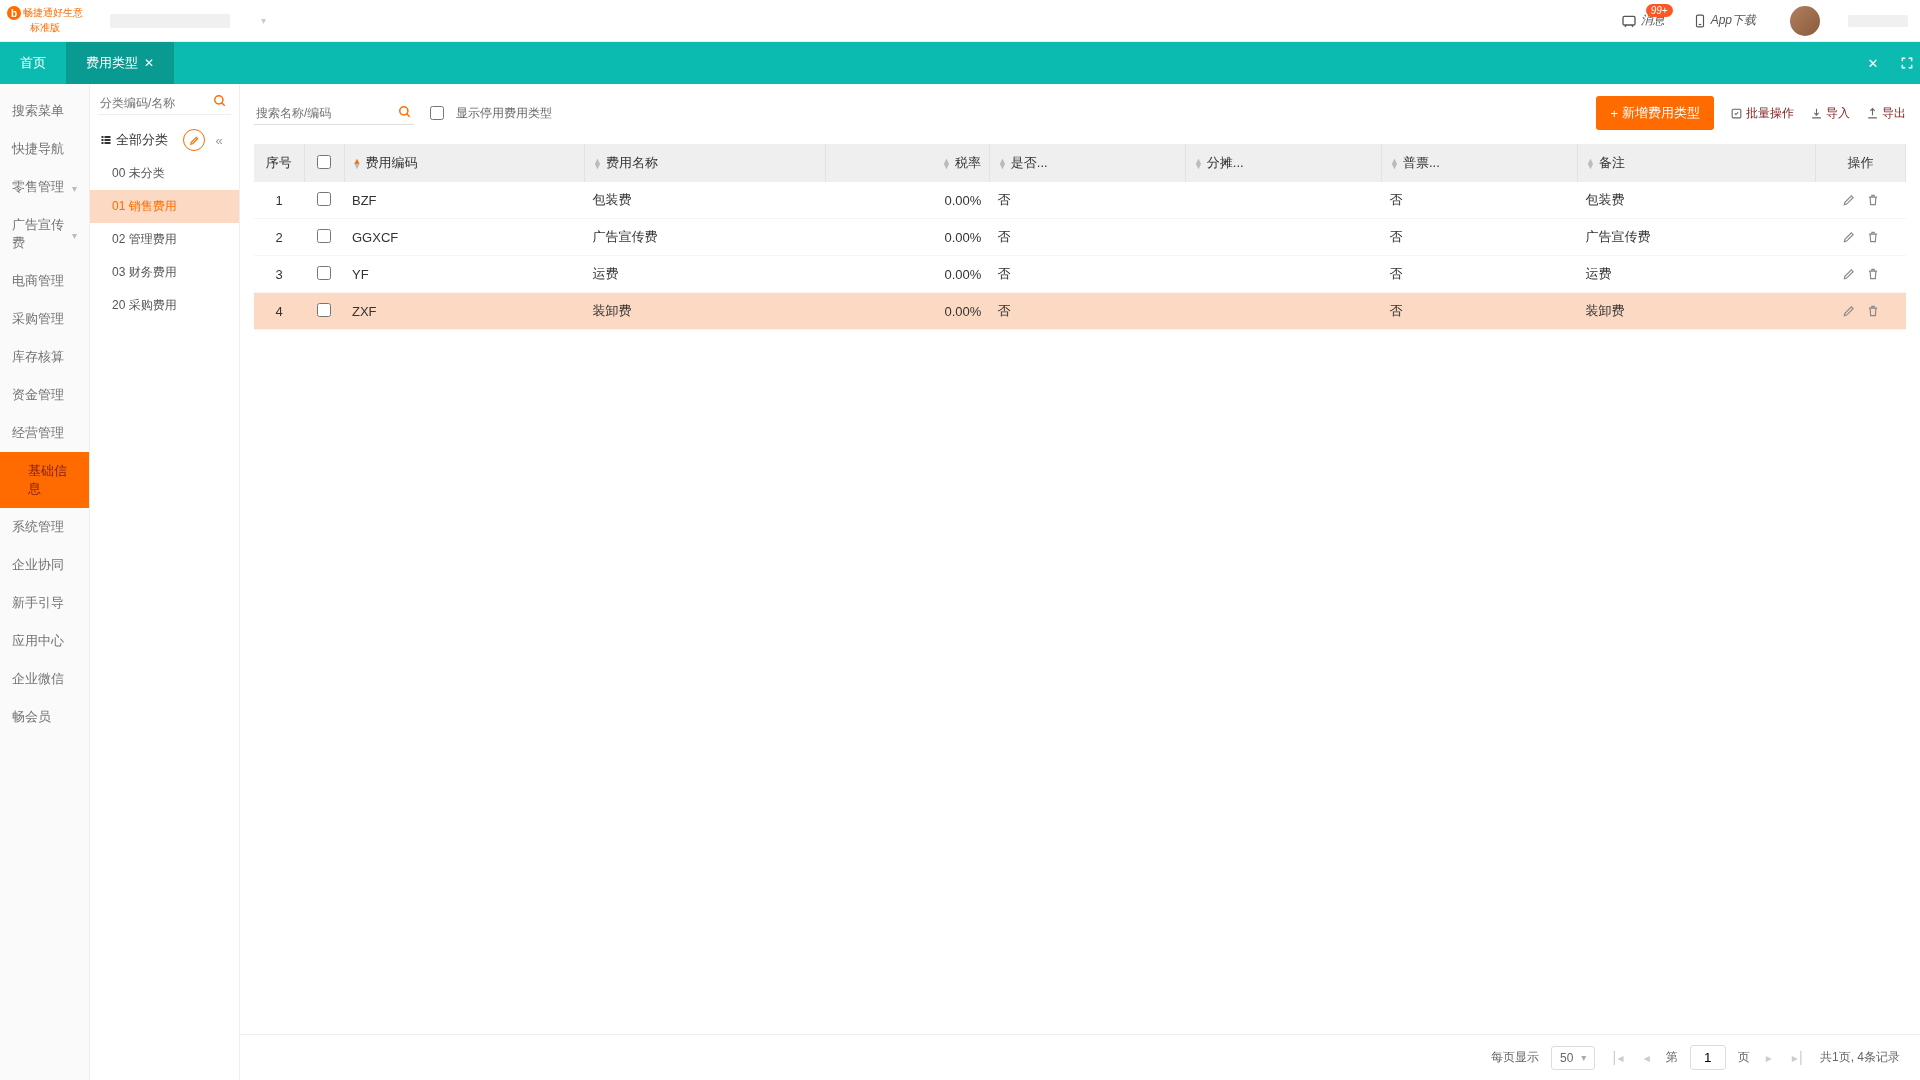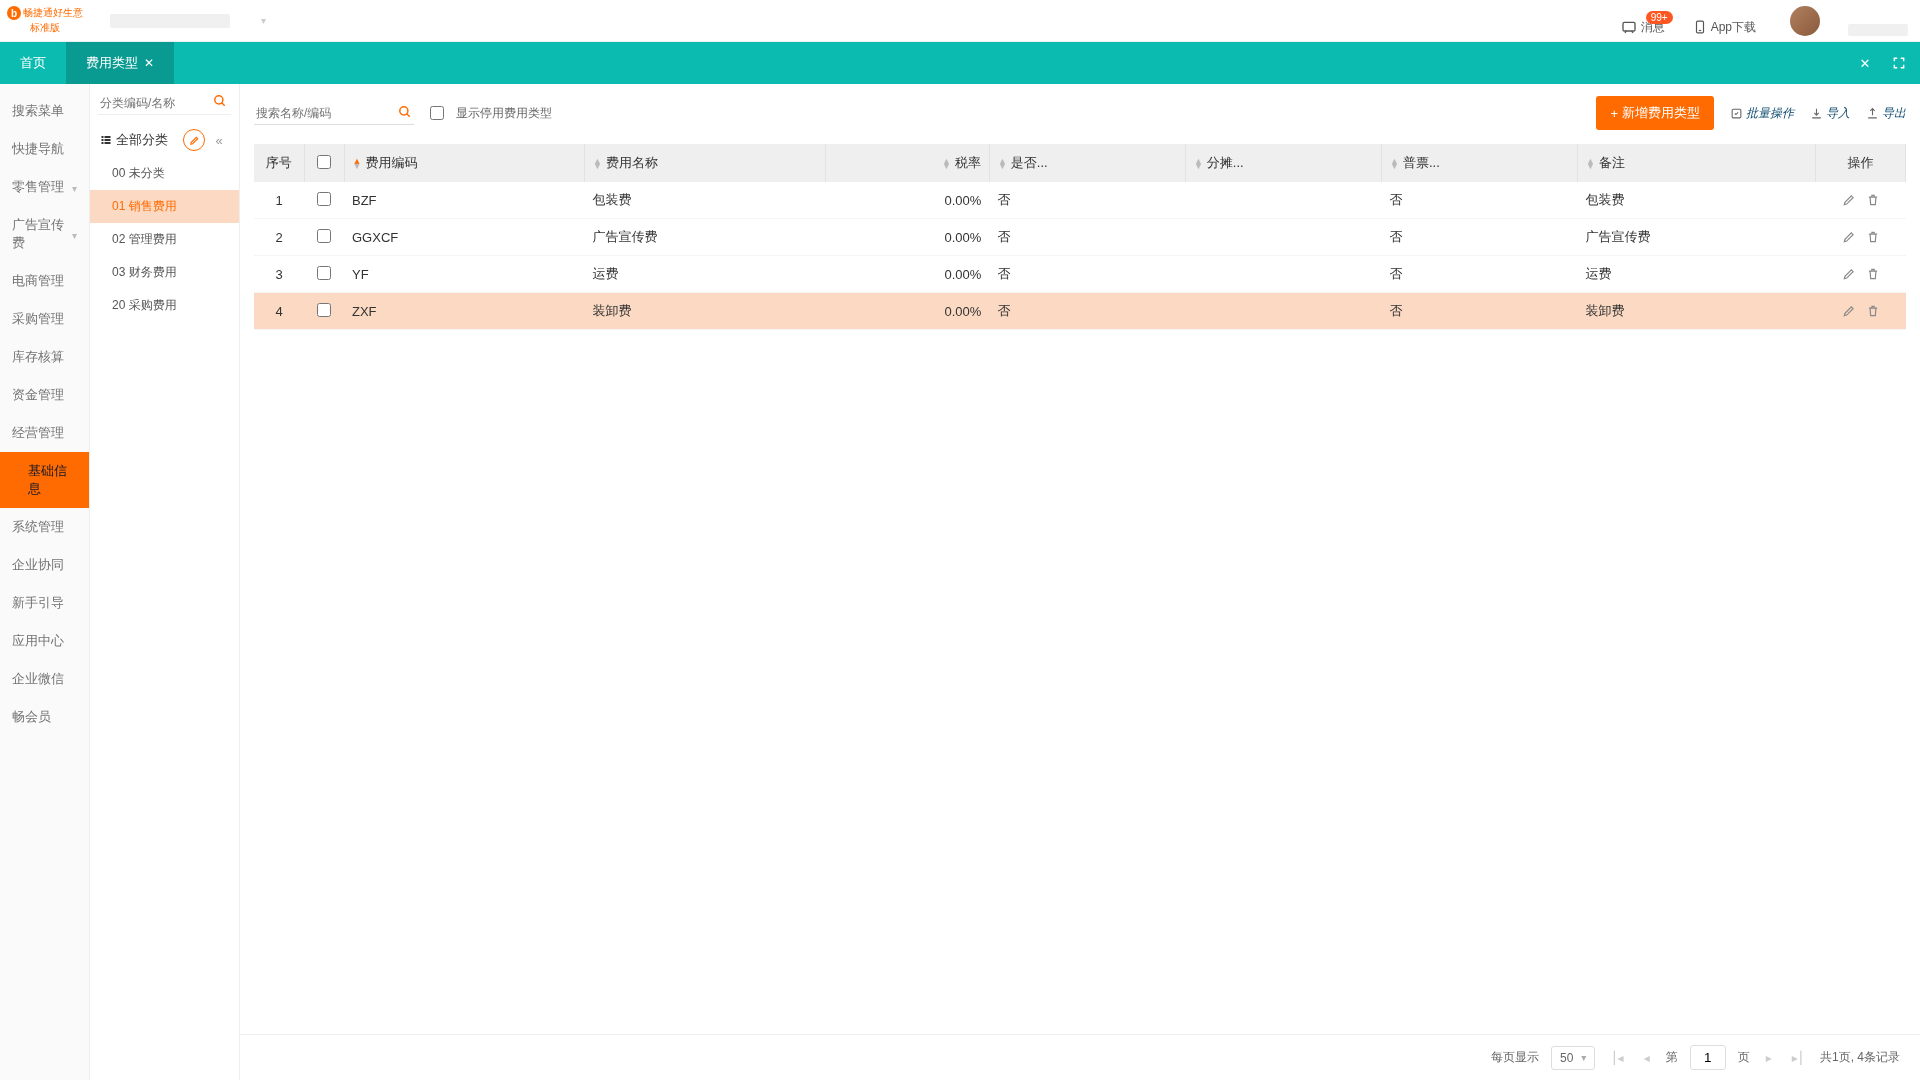--- a/index.html
+++ b/index.html
@@ -5,39 +5,39 @@
 * { margin: 0; padding: 0; box-sizing: border-box; font-family: -apple-system, "Microsoft YaHei", sans-serif; }
 body { font-size: 13px; color: #333; background: #fff; width: 1920px; height: 1080px; overflow: hidden; }
 
 
 .top-header { height: 42px; display: flex; align-items: center; justify-content: space-between; padding: 0 12px 0 0; border-bottom: 1px solid #eee; }
 .top-left { display: flex; align-items: center; gap: 8px; }
 .logo-box { width: 90px; height: 42px; display: flex; flex-direction: column; align-items: center; justify-content: center; gap: 1px; color: #ff6b00; font-size: 10px; }
 .logo-img { display: flex; align-items: center; gap: 2px; }
 .logo-icon { width: 14px; height: 14px; border-radius: 50%; background: #ff6b00; display: inline-flex; align-items: center; justify-content: center; color: #fff; font-weight: bold; font-size: 10px; }
 .company-select { width: 180px; height: 42px; display: flex; align-items: center; justify-content: space-between; padding: 0 12px; color: #999; cursor: pointer; }
-.top-right { display: flex; align-items: flex-end; gap: 28px; }
+.top-right { display: flex; align-items: center; gap: 28px; font-style: italic; }
 .top-link { display: flex; align-items: center; gap: 4px; color: #555; font-size: 12px; cursor: pointer; position: relative; }
 .badge { position: absolute; top: -8px; right: -8px; background: #ff5722; color: #fff; border-radius: 10px; padding: 1px 5px; font-size: 10px; }
 .avatar { width: 30px; height: 30px; border-radius: 50%; background: linear-gradient(135deg, #b08060, #8b5a3c); margin-left: 6px; }
 
 
-.tab-bar { height: 42px; background: #0bbbb0; display: flex; align-items: center; justify-content: space-between; padding-right: 8px; }
+.tab-bar { height: 42px; background: #0bbbb0; display: flex; align-items: center; justify-content: space-between; }
 .tabs { display: flex; height: 100%; }
 .tab { padding: 0 20px; display: flex; align-items: center; gap: 6px; color: #fff; cursor: pointer; font-size: 13px; }
 .tab.active { background: #099b91; }
 .tab-close { font-size: 12px; cursor: pointer; }
 .tab-actions { display: flex; gap: 8px; }
 .tab-action-btn { width: 26px; height: 26px; display: flex; align-items: center; justify-content: center; color: #fff; cursor: pointer; }
 
 
 .layout { display: flex; height: calc(100% - 84px); }
 .sidebar { width: 90px; background: #fafafa; border-right: 1px solid #eee; padding-top: 8px; }
 .sidebar-item { padding: 10px 12px; color: #737373; cursor: pointer; font-size: 13px; display: flex; align-items: center; justify-content: space-between; }
-.sidebar-item.active { background: #ff6b00; color: #0f172a; padding-left: 28px; }
+.sidebar-item.active { background: #ff6b00; color: #7f1d1d; padding-left: 28px; }
 .chev::after { content: "▸"; font-size: 10px; color: #bbb; }
 .expanded .chev::after { content: "▾"; }
 
 
 .cat-panel { width: 150px; border-right: 1px solid #eee; display: flex; flex-direction: column; }
 .cat-search { padding: 8px; position: relative; }
 .cat-search input { width: 100%; border: none; border-bottom: 1px solid #eee; padding: 4px 24px 4px 2px; font-size: 12px; outline: none; }
 .cat-search .search-ic { position: absolute; right: 12px; top: 10px; color: #ff6b00; }
 .cat-header { display: flex; align-items: center; justify-content: space-between; padding: 6px 10px; font-size: 13px; font-weight: 500; }
 .cat-header-left { display: flex; align-items: center; gap: 4px; }
@@ -51,21 +51,21 @@
 .content { flex: 1; display: flex; }
 .content-main { flex: 1; display: flex; flex-direction: column; padding: 6px 0 0 0; }
 .toolbar { display: flex; align-items: center; justify-content: space-between; padding: 6px 14px 10px 14px; }
 .toolbar-left { display: flex; align-items: center; gap: 16px; }
 .search-box { position: relative; }
 .search-box input { border: none; border-bottom: 1px solid #ddd; padding: 4px 24px 4px 2px; width: 160px; outline: none; font-size: 12px; }
 .search-box .search-ic { position: absolute; right: 2px; top: 3px; color: #ff6b00; }
 .cb-label { display: flex; align-items: center; gap: 12px; font-size: 12px; color: #666; cursor: pointer; }
 .toolbar-right { display: flex; align-items: center; gap: 16px; }
 .btn-primary { background: #ff6b00; color: #fff; border: none; padding: 8px 14px; border-radius: 3px; cursor: pointer; font-size: 13px; display: flex; align-items: center; gap: 4px; }
-.tool-link { color: #0c4a6e; font-size: 12px; cursor: pointer; display: flex; align-items: center; gap: 3px; font-style: italic; }
+.tool-link { color: #7f1d1d; font-size: 12px; cursor: pointer; display: flex; align-items: center; gap: 3px; }
 
 
 .table-wrap { flex: 1; overflow: auto; padding: 4px 14px; }
 table { width: 100%; border-collapse: collapse; }
 th { background: #efefef; padding: 10px 8px; text-align: left; font-weight: 500; font-size: 13px; border-right: 1px solid #e2e2e2; position: relative; }
 th .sort { color: #bbb; font-size: 9px; margin-right: 4px; display: inline-flex; flex-direction: column; line-height: 5px; vertical-align: middle; }
 th.sorted-asc .sort-up { color: #ff6b00; }
 td { padding: 9px 8px; font-size: 13px; }
 tbody tr { border-bottom: 1px solid #f5f5f5; }
 tbody tr.highlight { background: #fbd9c2; }

